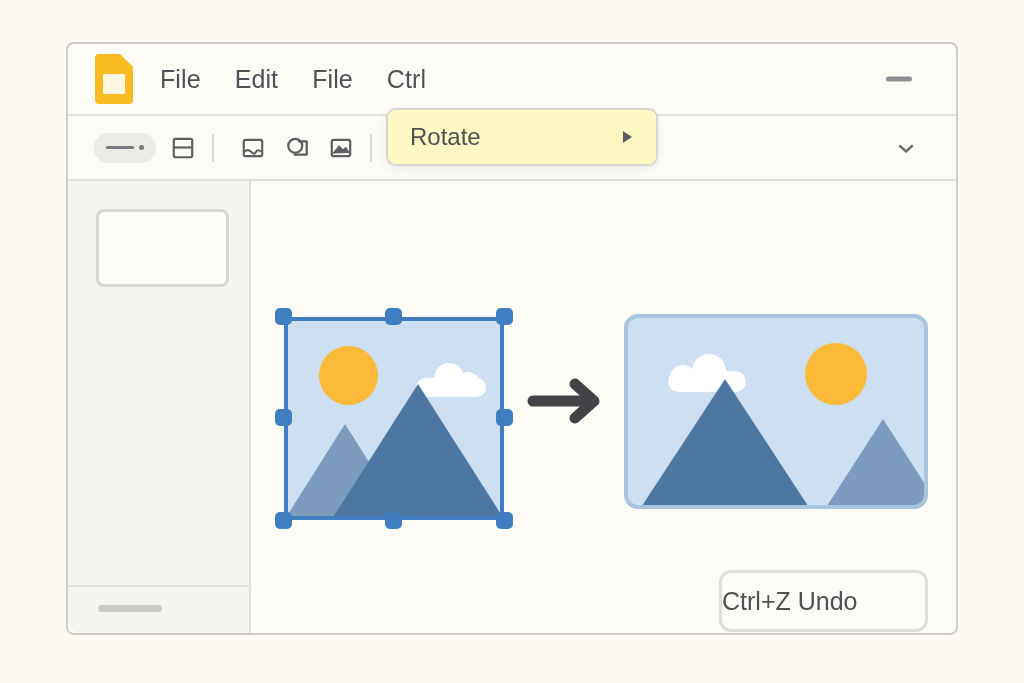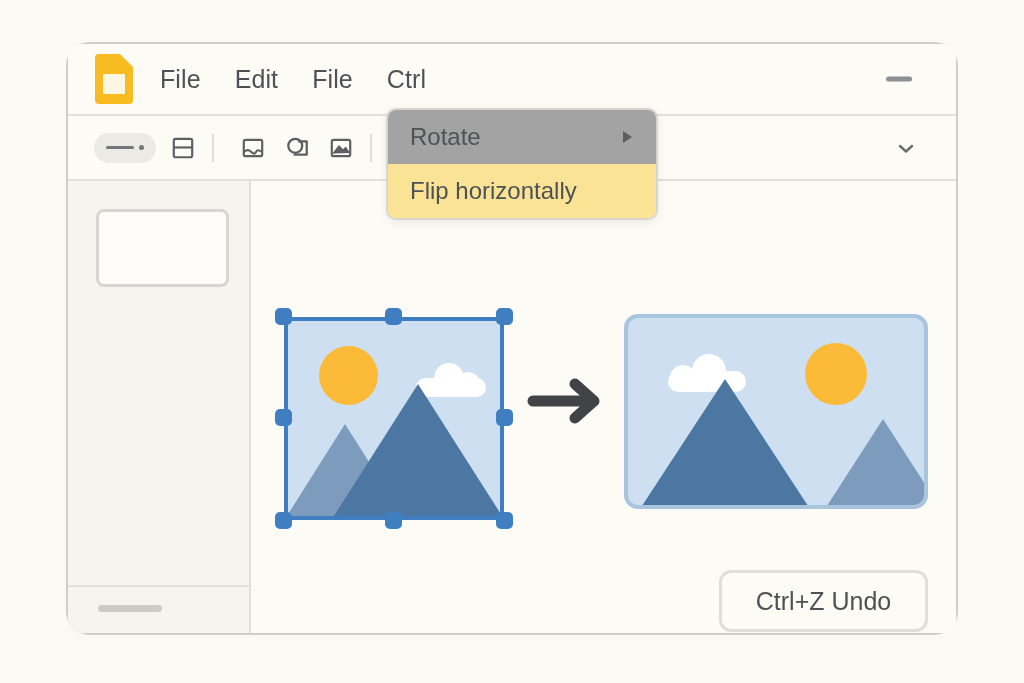--- a/index.html
+++ b/index.html
@@ -15,21 +15,21 @@
     -webkit-font-smoothing: antialiased;
   }
 
   
   .app-window {
     position: absolute;
     left: 66px; top: 42px;
     width: 892px; height: 593px;
     background: #fcfbf6;
     border: 2px solid #cfcdc8;
-    border-radius: 24px;
+    border-radius: 8px;
     overflow: visible;
   }
 
   
   .menubar {
     position: absolute;
     left: 0; top: 0;
     width: 100%; height: 72px;
     border-bottom: 2px solid #e2e0da;
     display: flex;
@@ -237,21 +237,21 @@
   }
 
   
   .undo-chip {
     position: absolute;
     left: 715px; top: 534px;
     width: 209px; height: 62px;
     border: 3px solid #e0ded8;
     border-radius: 12px;
     background: #fcfbf6;
-    display: flex; align-items: center; justify-content: center;
+    display: flex; align-items: center; 
     font-size: 25px;
     color: #4e5155;
   }
 
   
   .dropdown {
     position: absolute;
     left: 318px; top: 64px;
     width: 272px;
     background: #ffffff;
@@ -261,21 +261,21 @@
     overflow: hidden;
     z-index: 40;
   }
   .dd-item {
     height: 54px;
     display: flex; align-items: center;
     padding: 0 22px;
     font-size: 24px;
     color: #4e5155;
     position: relative;
-    background: #a3a3a3;
+    background: #fef9c3;
   }
   .dd-item.highlight { background: #fbe395; }
   .dd-caret {
     position: absolute;
     right: 24px; top: 50%;
     transform: translateY(-50%);
     width: 0; height: 0;
     border-left: 9px solid #5a5d61;
     border-top: 6px solid transparent;
     border-bottom: 6px solid transparent;
@@ -412,18 +412,15 @@
       </div>
 
     </div>
   </div>
 
   <div class="dropdown">
     <div class="dd-item">
       <span>Rotate</span>
       <span class="dd-caret"></span>
     </div>
-    <div class="dd-item highlight">
-      <span>Flip horizontally</span>
-    </div>
   </div>
 
 </div>
 
 </body></html>

